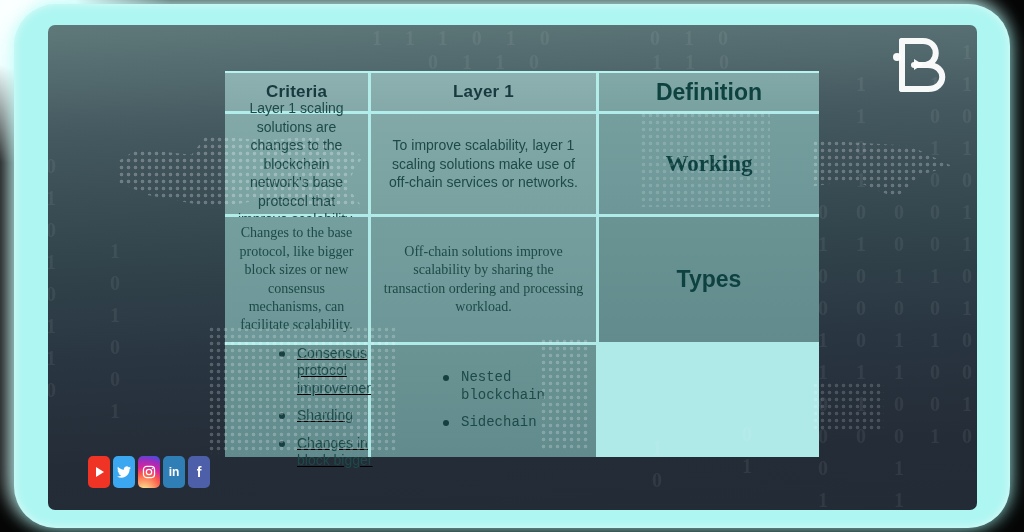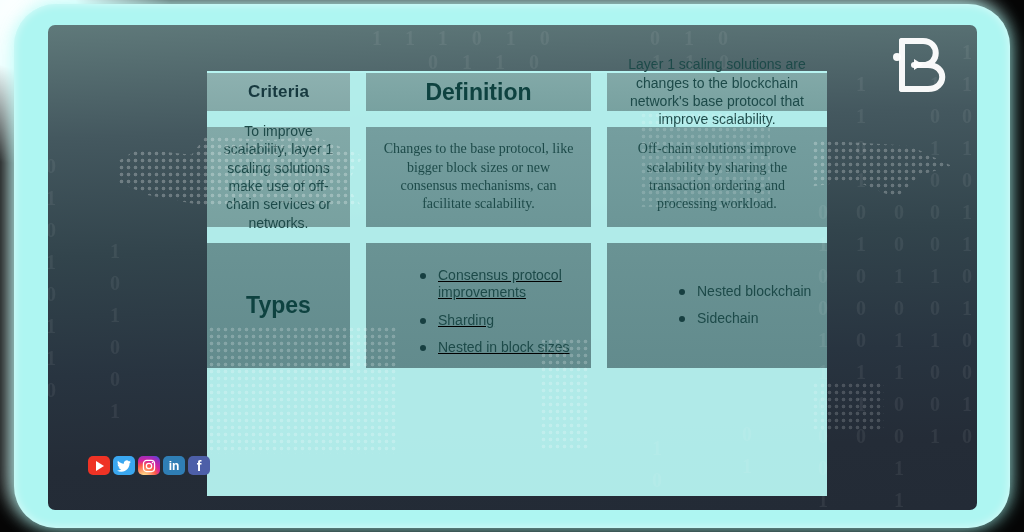--- a/index.html
+++ b/index.html
@@ -34,44 +34,44 @@
   .dots-a{left:118px;top:136px;width:245px;height:72px;opacity:.85;
     clip-path:polygon(0 35%,8% 18%,30% 26%,36% 0,62% 6%,80% 0,100% 28%,93% 68%,100% 100%,56% 90%,40% 100%,12% 82%,0 64%);}
   .dots-b{left:208px;top:326px;width:188px;height:128px;opacity:.7;}
   .dots-c{left:540px;top:338px;width:48px;height:112px;opacity:.7;}
   .dots-d{left:640px;top:112px;width:130px;height:95px;opacity:.5;}
   .dots-e{left:812px;top:140px;width:140px;height:58px;opacity:.8;
     clip-path:polygon(0 0,70% 10%,100% 45%,78% 60%,60% 100%,30% 70%,0 80%);}
   .dots-f{left:812px;top:382px;width:72px;height:48px;opacity:.55;}
   
   .table{
-    position:absolute;left:207px;top:71px;z-index:4;
+    position:absolute;left:225px;top:71px;z-index:4;
     display:grid;grid-template-columns:143px 225px 220px;grid-template-rows:38px 100px 125px 112px;
-    gap:16px;background:rgba(183,244,241,.95);border-top:2px solid #b7f4f1;
+    gap:3px;background:rgba(183,244,241,.95);border-top:2px solid #b7f4f1;
   }
   .cell{display:flex;align-items:center;justify-content:center;text-align:center;}
   .r0{background:linear-gradient(180deg,#8db1b0,#84a9a8);}
   .r1{background:linear-gradient(180deg,#82a9a8,#78a1a0);}
   .r2{background:linear-gradient(180deg,#759e9f,#6c9697);font-family:Liberation Serif, serif;}
   .r3{background:linear-gradient(180deg,#6a9394,#628b8d);}
   .head{font-weight:700;font-size:17px;color:#17393f;letter-spacing:.2px;}
   .rowlabel{font-weight:700;font-size:23px;color:#0e4240;}
   .body{font-size:14px;font-weight:500;color:#1d4a49;line-height:1.32;padding:4px 11px;}
   .cell-list{justify-content:flex-start;text-align:left;}
   .types-list{list-style:none;margin:0;display:flex;flex-direction:column;gap:10px;}
   .pad1{padding:18px 6px 6px 14px;text-decoration:underline;}
-  .pad2{padding:6px 6px 7px 32px;}
+  .pad2{padding:6px 6px 7px 32px;font-family:Liberation Mono, monospace;}
   .types-list li{display:flex;gap:12px;font-size:14px;font-weight:500;color:#1d4a49;line-height:1.25;}
   .blt{flex:0 0 auto;width:6px;height:6px;border-radius:50%;background:#173f41;margin-top:6px;}
   
   .logo{position:absolute;left:892px;top:37px;z-index:6;}
   
   .social{position:absolute;left:88px;top:456px;z-index:6;display:flex;gap:3px;}
   .si{
-    width:22px;height:19px;border-radius:5px;display:flex;align-items:center;justify-content:center;
+    width:22px;height:32px;border-radius:5px;display:flex;align-items:center;justify-content:center;
     color:#fff;text-decoration:none;box-sizing:border-box;
   }
   .si-yt{background:#ef3325;}
   .yt-play{width:0;height:0;border-left:8px solid #fff;border-top:5px solid transparent;border-bottom:5px solid transparent;margin-left:2px;}
   .si-tw{background:#3aa7f0;}
   .si-ig{background:radial-gradient(circle at 28% 110%,#fdf497 0%,#fd5949 45%,#d6249f 62%,#962fbf 82%,#285aeb 100%);}
   .si-li{background:#2f7eb5;font-weight:700;font-size:12px;}
   .si-fb{background:#4d5fa8;font-weight:700;font-size:14px;}
   .si span{pointer-events:none;}
 </style>
@@ -194,42 +194,44 @@
       <path d="M10,4 L10,52"></path>
       <path d="M10,4 H31 C48,4 48,28 31,28 H22"></path>
       <path d="M26,28 H36 C55,28 55,52 36,52 H10"></path>
     </g>
     <circle cx="5" cy="20" r="4" fill="#ffffff" opacity="0.96"></circle>
     <path d="M22,22 L31,27.5 L22,33 Z" fill="#ffffff" opacity="0.96"></path>
   </svg>
 
   <div class="table">
     <div class="cell r0 head">Criteria</div>
+    <div class="cell r0 head">Layer 1</div>
 
     <div class="cell r1 rowlabel">Definition</div>
     <div class="cell r1 body">Layer 1 scaling solutions are changes to the blockchain network's base protocol that improve scalability.</div>
     <div class="cell r1 body">To improve scalability, layer 1 scaling solutions make use of off-chain services or networks.</div>
 
+    <div class="cell r2 rowlabel">Working</div>
     <div class="cell r2 body">Changes to the base protocol, like bigger block sizes or new consensus mechanisms, can facilitate scalability.</div>
     <div class="cell r2 body">Off-chain solutions improve scalability by sharing the transaction ordering and processing workload.</div>
 
     <div class="cell r3 rowlabel">Types</div>
     <div class="cell r3 cell-list pad1">
       <ul class="types-list">
         <li>
             <span class="blt"></span>
             <span>Consensus protocol improvements</span>
           </li>
         <li>
             <span class="blt"></span>
             <span>Sharding</span>
           </li>
         <li>
             <span class="blt"></span>
-            <span>Nested in block sizes</span>
+            <span>Changes in block bigger</span>
           </li>
       </ul>
     </div>
     <div class="cell r3 cell-list pad2">
       <ul class="types-list">
         <li>
             <span class="blt"></span>
             <span>Nested blockchain</span>
           </li>
         <li>

